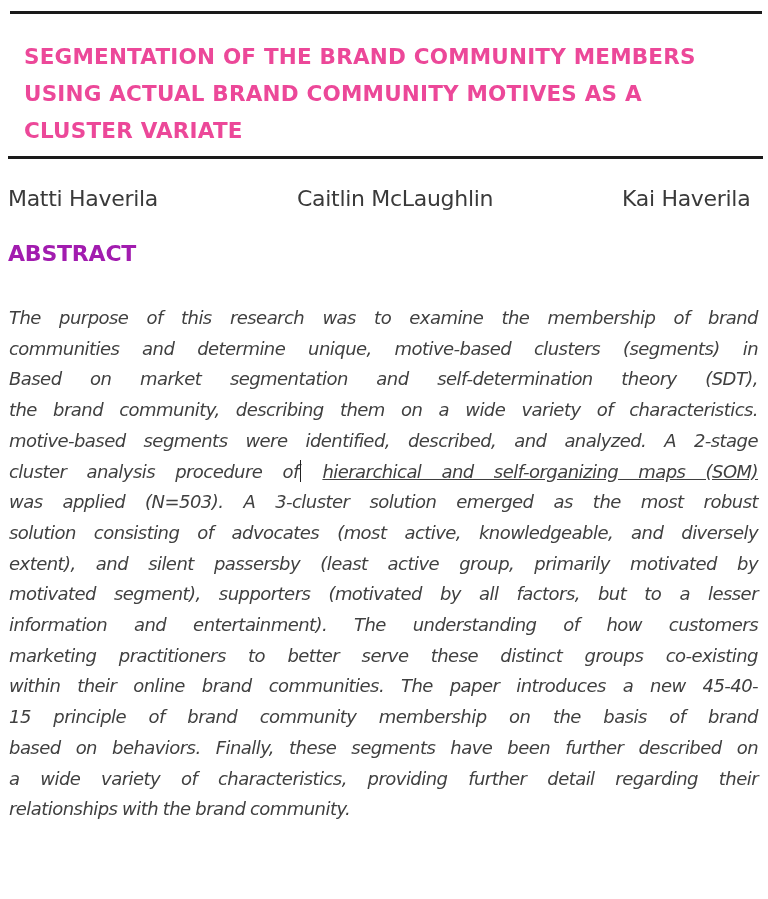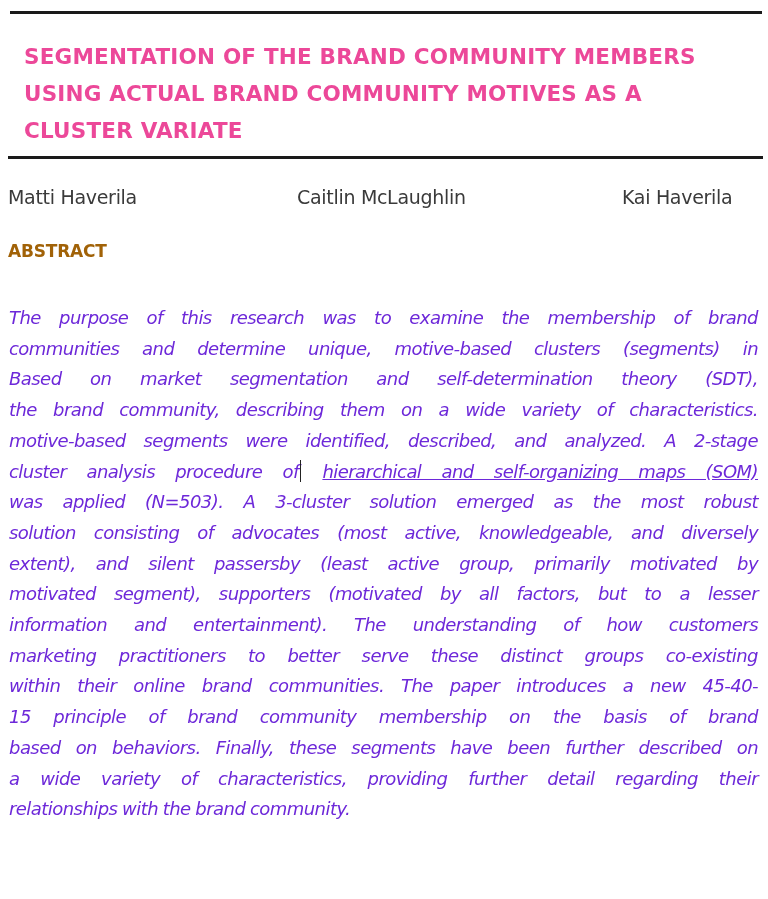--- a/index.html
+++ b/index.html
@@ -36,49 +36,49 @@
       margin: 8px;
     }
     .title span { display: block; white-space: nowrap; }
     .authors {
       position: absolute;
       top: 186px;
       left: 0;
       width: 623px;
       height: 30px;
       font-family: "DejaVu Sans", sans-serif;
-      font-size: 19px;
+      font-size: 22px;
       color: #3a3a3a;
       padding-left: 31px;
     }
     .author { position: absolute; top: 0; white-space: nowrap; letter-spacing: -0.3px; }
     .author-1 { left: 8px; }
     .author-2 { left: 297px; }
     .author-3 { left: 622px; }
     .abstract-heading {
       position: absolute;
       left: 8px;
       top: 241px;
       font-family: "DejaVu Sans", sans-serif;
       font-weight: bold;
-      font-size: 17px;
-      color: #a16207;
+      font-size: 22px;
+      color: #a21caf;
       margin: 0;
       letter-spacing: -0.2px;
     }
     .abstract-body {
       position: absolute;
       left: 9px;
       top: 303px;
       width: 749px;
       font-family: "DejaVu Sans", sans-serif;
       font-style: italic;
       font-size: 18px;
       line-height: 30.7px;
-      color: #6d28d9;
+      color: #404040;
       margin: 0;
     }
     .abstract-body .line {
       display: block;
       text-align: justify;
       text-align-last: justify;
       white-space: nowrap;
       letter-spacing: -0.55px;
       word-spacing: -0.5px;
     }

